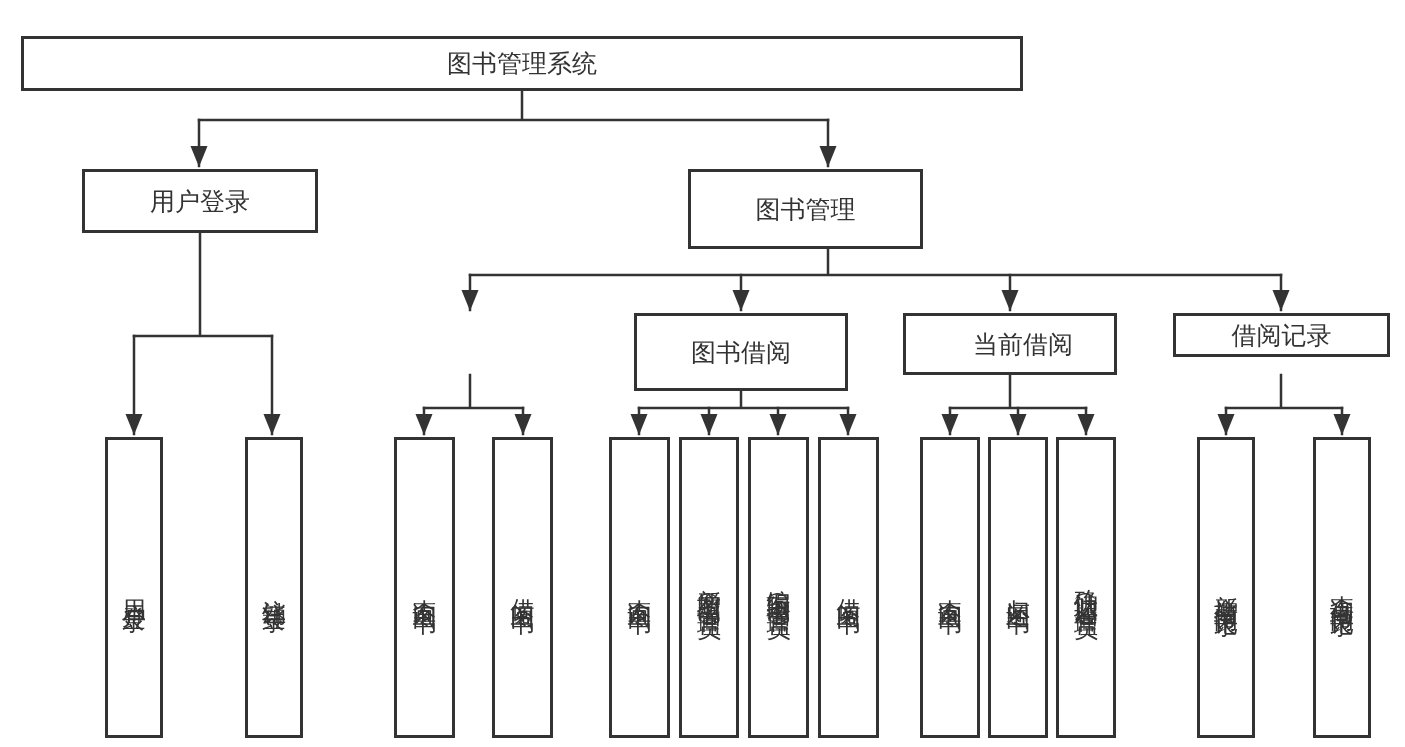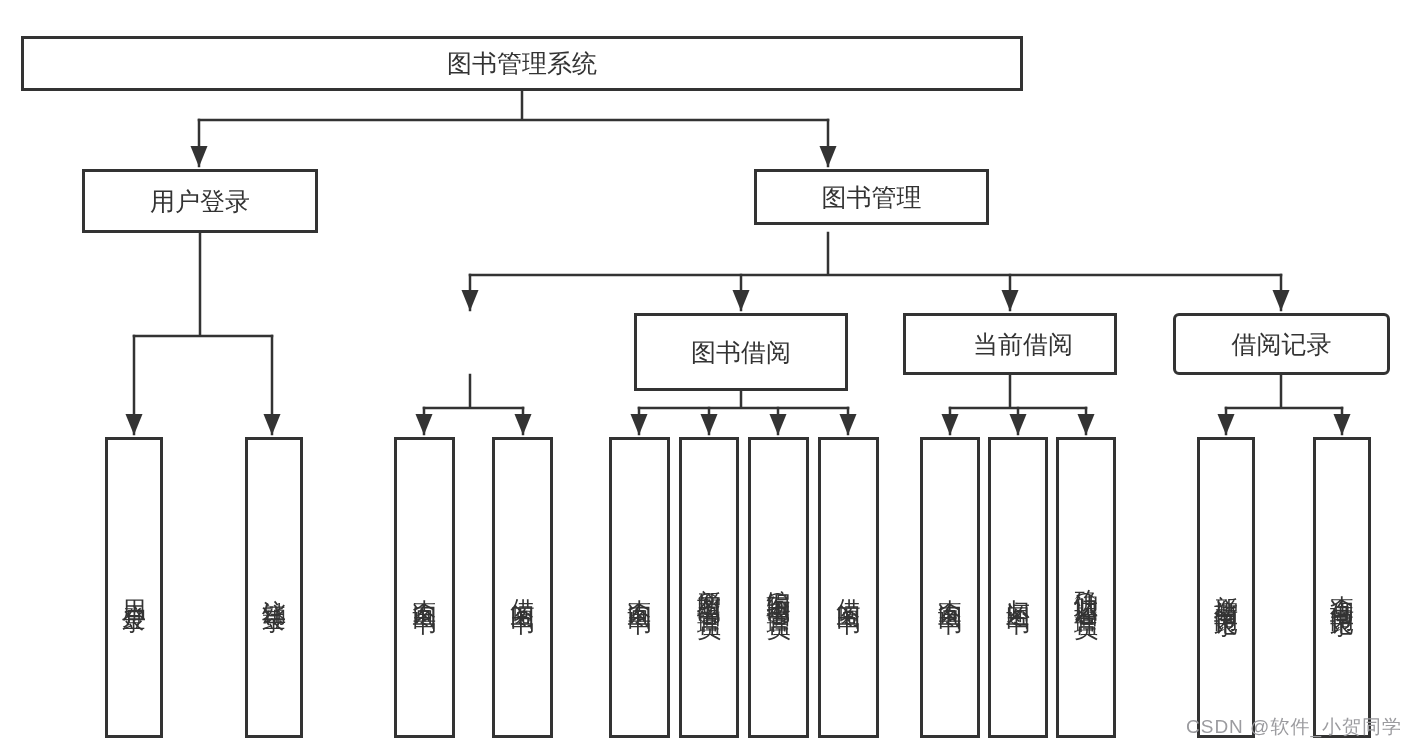--- a/index.html
+++ b/index.html
@@ -65,38 +65,37 @@
 
       <path d="M1281,375 V408 M1226,408 H1342"></path>
       <path d="M1226,408 V434" marker-end="url(#ah)"></path>
       <path d="M1342,408 V434" marker-end="url(#ah)"></path>
     </g>
   </svg>
 
   <div class="box" style="left:21px;top:13px;width:1002px;height:55px;margin-top:23px;">图书管理系统</div>
 
   <div class="box" style="left:82px;top:169px;width:236px;height:64px;">用户登录</div>
-  <div class="box" style="left:754px;top:169px;width:235px;height:56px;">图书管理</div>
+  <div class="box" style="left:688px;top:169px;width:235px;height:80px;">图书管理</div>
 
   <div class="box" style="left:634px;top:313px;width:214px;height:78px;">图书借阅</div>
   <div class="box" style="left:903px;top:313px;width:214px;height:62px;padding-left:26px;">当前借阅</div>
-  <div class="box" style="left:1173px;top:313px;width:217px;height:62px;border-radius:6px;">借阅记录</div>
+  <div class="box" style="left:1173px;top:313px;width:217px;height:44px;">借阅记录</div>
 
   <div class="box leaf" style="left:105px;top:437px;width:58px;height:301px;">用户登录</div>
   <div class="box leaf" style="left:245px;top:437px;width:58px;height:301px;">注销登录</div>
 
   <div class="box leaf" style="left:394px;top:437px;width:61px;height:301px;">查询图书</div>
   <div class="box leaf" style="left:492px;top:437px;width:61px;height:301px;">借阅图书</div>
 
   <div class="box leaf" style="left:609px;top:437px;width:61px;height:301px;">查询图书</div>
   <div class="box leaf" style="left:679px;top:437px;width:60px;height:301px;">新增图书（管理员）</div>
   <div class="box leaf" style="left:748px;top:437px;width:61px;height:301px;">编辑图书（管理员）</div>
   <div class="box leaf" style="left:818px;top:437px;width:61px;height:301px;">借阅图书</div>
 
   <div class="box leaf" style="left:920px;top:437px;width:60px;height:301px;">查询图书</div>
   <div class="box leaf" style="left:988px;top:437px;width:60px;height:301px;">归还图书</div>
   <div class="box leaf" style="left:1056px;top:437px;width:60px;height:301px;">确认归还（管理员）</div>
 
   <div class="box leaf" style="left:1197px;top:437px;width:58px;height:301px;">新增借阅记录</div>
   <div class="box leaf" style="left:1313px;top:437px;width:58px;height:301px;">查询借阅记录</div>
 
-  <div class="watermark">CSDN @软件_小贺同学</div>
 </div>
 
 </body></html>

